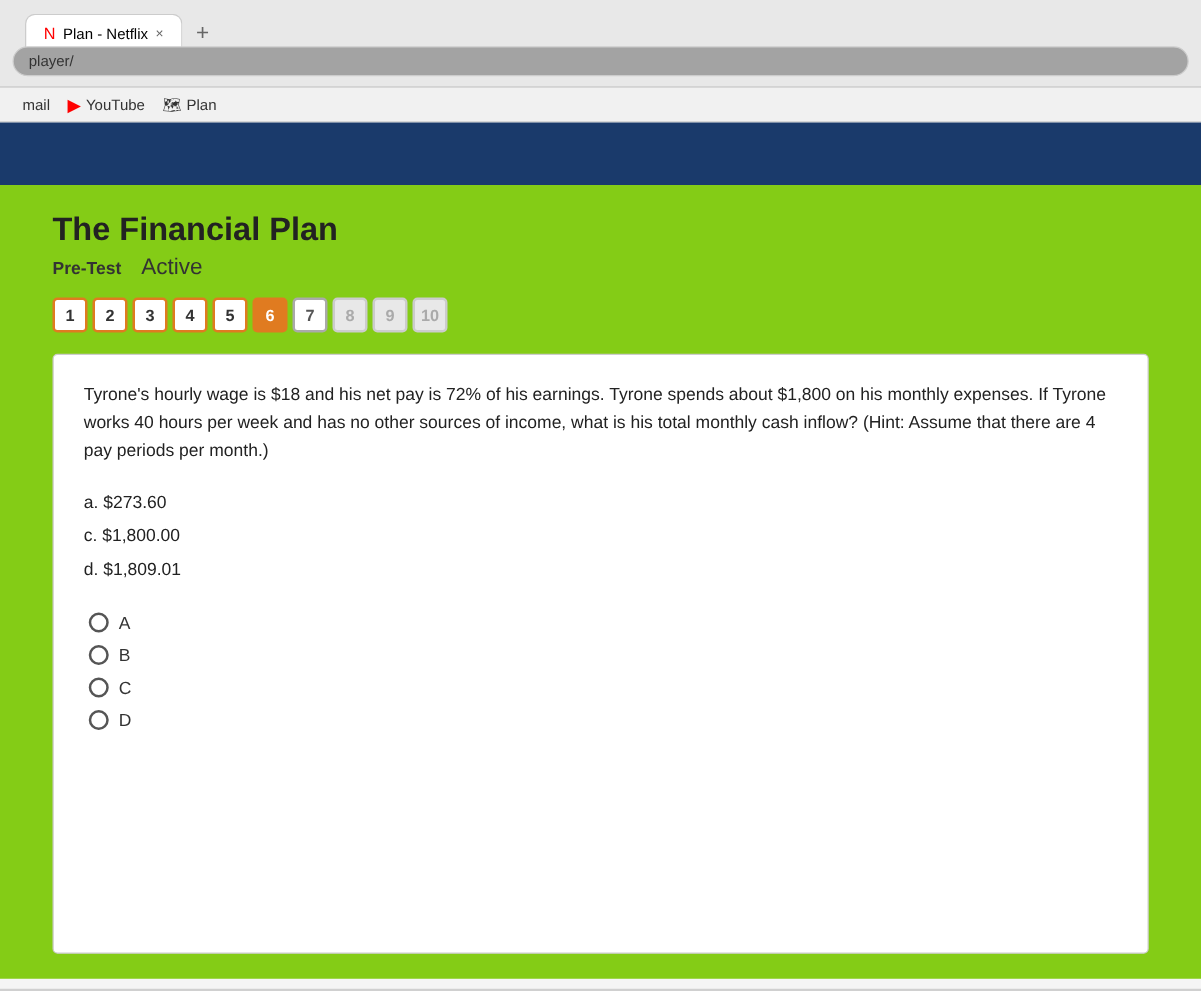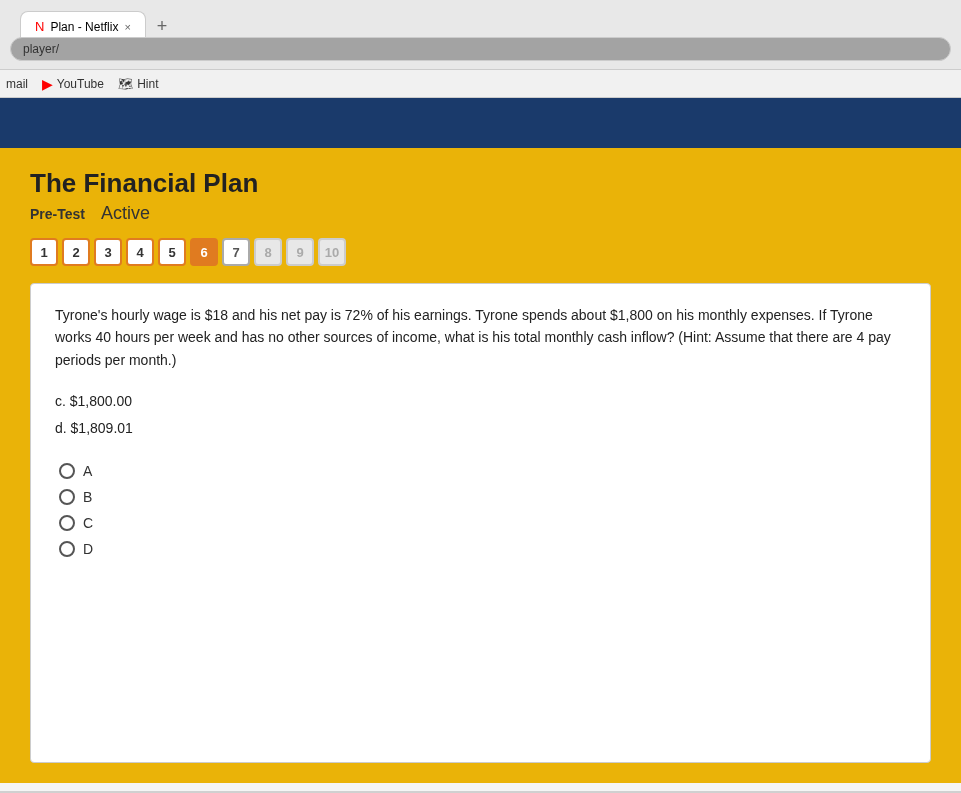--- a/index.html
+++ b/index.html
@@ -68,21 +68,21 @@
       flex: 1;
       background: #a3a3a3;
       border: 1px solid #ccc;
       border-radius: 20px;
       padding: 4px 12px;
       font-size: 12px;
       color: #333;
     }
     .bookmarks-bar {
       background: #f1f1f1;
-      padding: 4px 6px;
+      padding: 4px 18px;
       display: flex;
       align-items: center;
       gap: 14px;
       border-bottom: 1px solid #ccc;
       height: 28px;
     }
     .bookmark-item {
       display: flex;
       align-items: center;
       gap: 4px;
@@ -102,22 +102,22 @@
     }
 
     
     .blue-header {
       background: #1a3a6b;
       height: 50px;
     }
 
     
     .course-area {
-      background: #eab308;
-      padding: 20px 30px;
+      background: #84cc16;
+      padding: 20px 42px;
     }
 
     .course-title {
       font-size: 26px;
       font-weight: bold;
       color: #222;
       margin-bottom: 4px;
     }
 
     .course-subtitle {
@@ -274,21 +274,21 @@
 <div class="bookmarks-bar">
   <span class="bookmark-item">
     <span>mail</span>
   </span>
   <span class="bookmark-item">
     <span class="yt-icon">▶</span>
     <span>YouTube</span>
   </span>
   <span class="bookmark-item">
     <span>🗺</span>
-    <span>Hint</span>
+    <span>Plan</span>
   </span>
 </div>
 
 <div class="page-content">
 
   <div class="blue-header"></div>
 
   <div class="course-area">
     <h1 class="course-title">The Financial Plan</h1>
     <div class="course-subtitle">
@@ -313,20 +313,24 @@
 
       <div class="timer-area">
         <div class="timer-label">TIME REMAINING</div>
         <div class="timer-value">52:24</div>
       </div>
 
       <div class="question-box">
         <p class="question-text">Tyrone's hourly wage is $18 and his net pay is 72% of his earnings. Tyrone spends about $1,800 on his monthly expenses. If Tyrone works 40 hours per week and has no other sources of income, what is his total monthly cash inflow?  (Hint: Assume that there are 4 pay periods per month.)</p>
 
         <div class="choices-list">
+          <div class="choice-item">
+            <span>a. </span>
+            <span>$273.60</span>
+          </div>
           <div class="choice-item">
             <span>c. </span>
             <span>$1,800.00</span>
           </div>
           <div class="choice-item">
             <span>d. </span>
             <span>$1,809.01</span>
           </div>
         </div>
 

